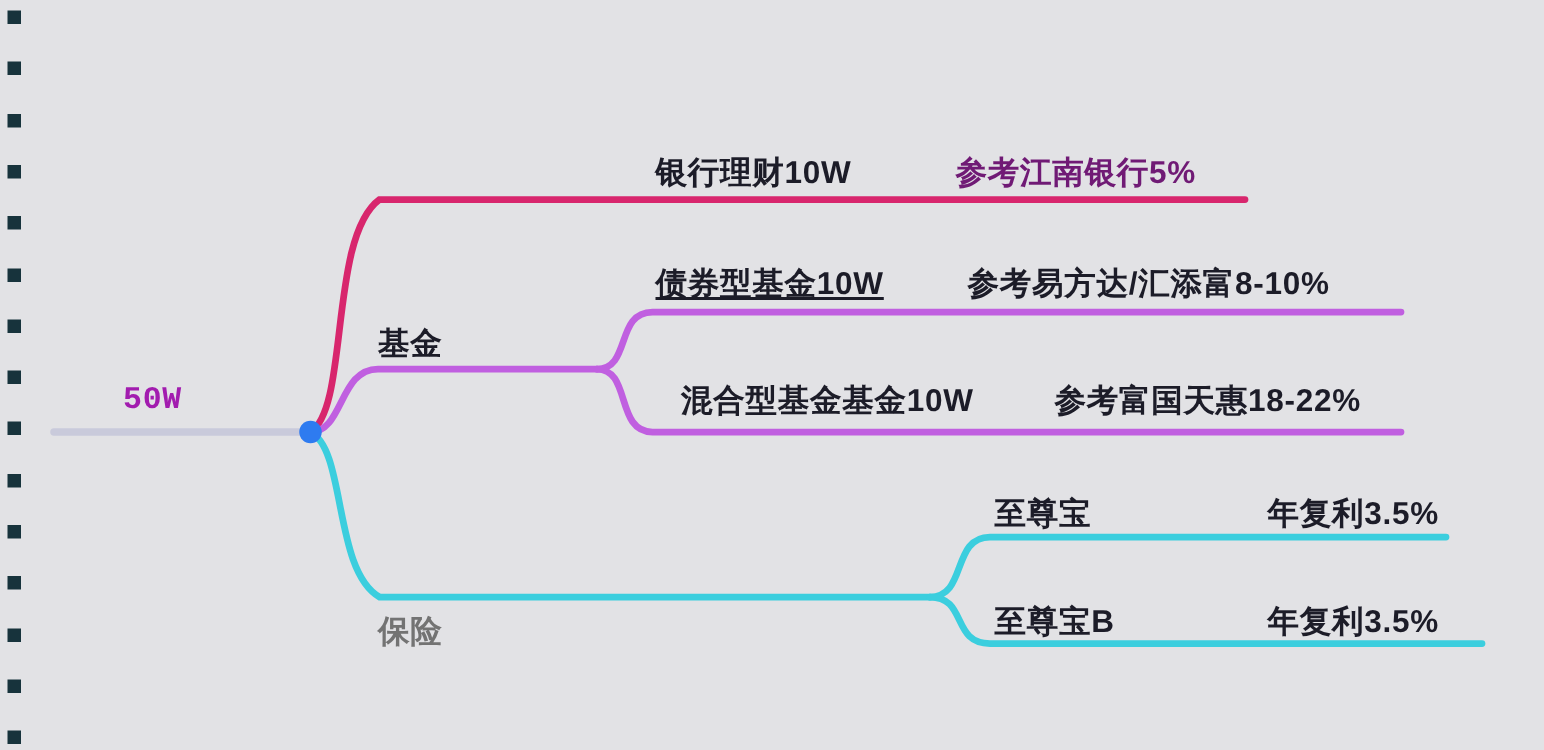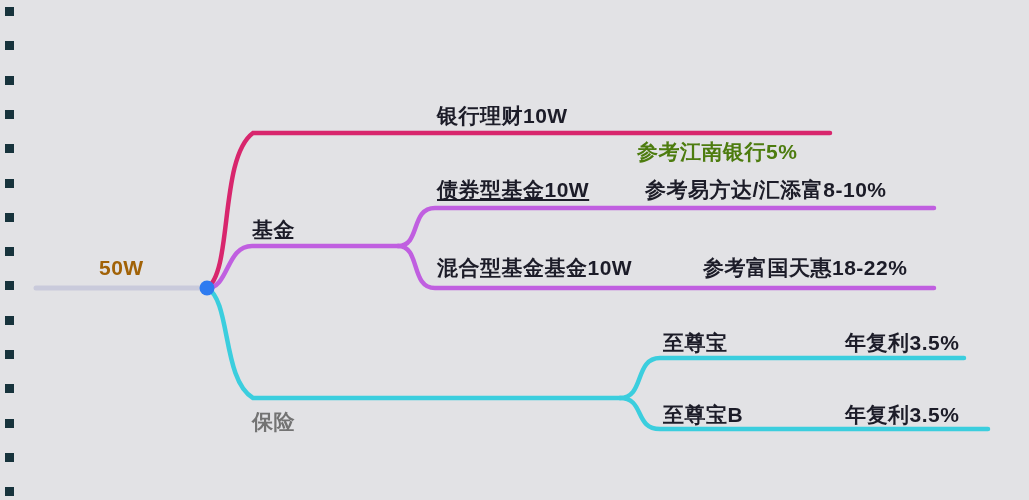--- a/index.html
+++ b/index.html
@@ -69,31 +69,31 @@
       <div class="wm-square" style="top: 247.1px; background: rgb(23, 51, 60);"></div>
       <div class="wm-square" style="top: 281.4px; background: rgb(23, 51, 60);"></div>
       <div class="wm-square" style="top: 315.7px; background: rgb(23, 51, 60);"></div>
       <div class="wm-square" style="top: 350px; background: rgb(23, 51, 60);"></div>
       <div class="wm-square" style="top: 384.3px; background: rgb(23, 51, 60);"></div>
       <div class="wm-square" style="top: 418.6px; background: rgb(23, 51, 60);"></div>
       <div class="wm-square" style="top: 452.9px; background: rgb(23, 51, 60);"></div>
       <div class="wm-square" style="top: 487.2px; background: rgb(23, 51, 60);"></div>
     </div>
 
-  <div class="node-label" style="left: 99px; top: 256px; color: #a16207;">50W</div>
+  <div class="node-label" style="left: 82px; top: 256px; color: #a21caf; font-family: Liberation Mono, monospace;">50W</div>
 
   <div class="node-label" style="left: 437px; top: 104px; color: rgb(28, 28, 40);">银行理财10W</div>
-  <div class="node-label" style="left: 637px; top: 104px; color: #4d7c0f; margin-top: 36px;">参考江南银行5%</div>
+  <div class="node-label" style="left: 637px; top: 104px; color: #701a75;">参考江南银行5%</div>
 
   <div class="node-label" style="left: 437px; top: 178px; color: rgb(28, 28, 40); text-decoration: underline;">债券型基金10W</div>
   <div class="node-label" style="left: 645px; top: 178px; color: rgb(28, 28, 40);">参考易方达/汇添富8-10%</div>
 
   <div class="node-label" style="left: 252px; top: 218px; color: rgb(28, 28, 40);">基金</div>
 
-  <div class="node-label" style="left: 437px; top: 256px; color: rgb(28, 28, 40);">混合型基金基金10W</div>
+  <div class="node-label" style="left: 454px; top: 256px; color: rgb(28, 28, 40);">混合型基金基金10W</div>
   <div class="node-label" style="left: 703px; top: 256px; color: rgb(28, 28, 40);">参考富国天惠18-22%</div>
 
   <div class="node-label" style="left: 663px; top: 331px; color: rgb(28, 28, 40);">至尊宝</div>
   <div class="node-label" style="left: 845px; top: 331px; color: rgb(28, 28, 40);">年复利3.5%</div>
 
   <div class="node-label" style="left: 252px; top: 370px; color: #737373; margin-top: 40px;">保险</div>
 
   <div class="node-label" style="left: 663px; top: 403px; color: rgb(28, 28, 40);">至尊宝B</div>
   <div class="node-label" style="left: 845px; top: 403px; color: rgb(28, 28, 40);">年复利3.5%</div>
 

